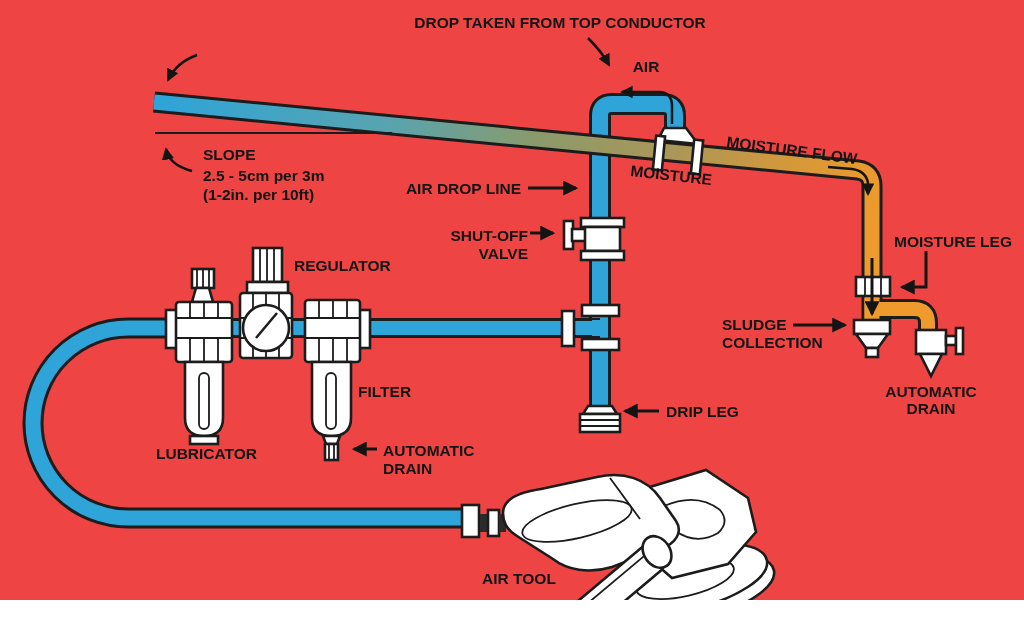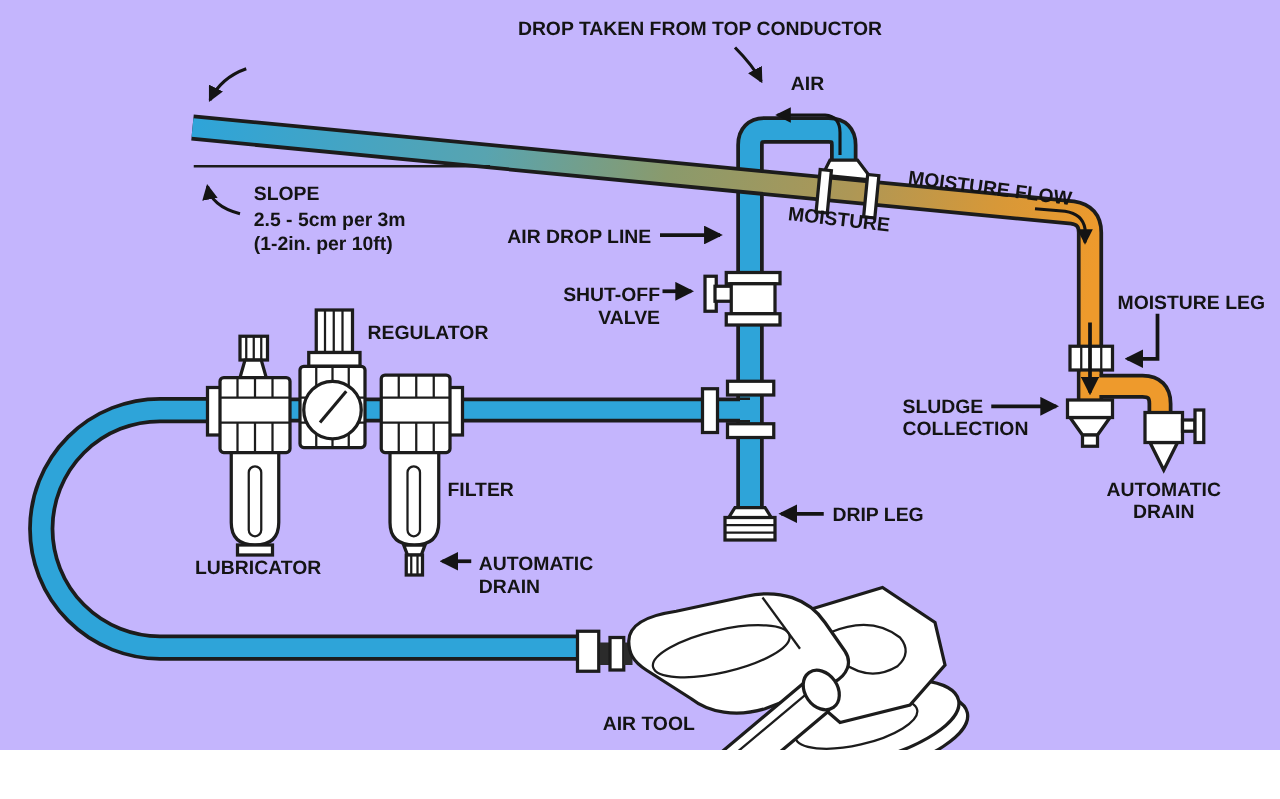--- a/index.html
+++ b/index.html
@@ -1,16 +1,16 @@
 <!DOCTYPE html>
 <html><head>
 <meta charset="utf-8">
 <style>
   html,body{margin:0;padding:0;background:#ffffff;}
-  .stage{position:relative;width:1024px;height:600px;background:#c4b5fd;overflow:hidden;
+  .stage{position:relative;width:1024px;height:600px;background:#ef4444;overflow:hidden;
          font-family:"Liberation Sans",sans-serif;}
   svg{display:block;}
   text{font-family:"Liberation Sans",sans-serif;font-weight:bold;font-size:15.5px;fill:#141414;}
   .outline{stroke:#1c1c1c;fill:none;}
   .fit{fill:#ffffff;stroke:#1c1c1c;stroke-width:2.6;}
   .thin{stroke:#1c1c1c;stroke-width:1.8;fill:none;}
   .arrow{stroke:#141414;stroke-width:3;fill:none;}
   .arrow-thin{stroke:#141414;stroke-width:2.5;fill:none;}
 </style>
 </head>

